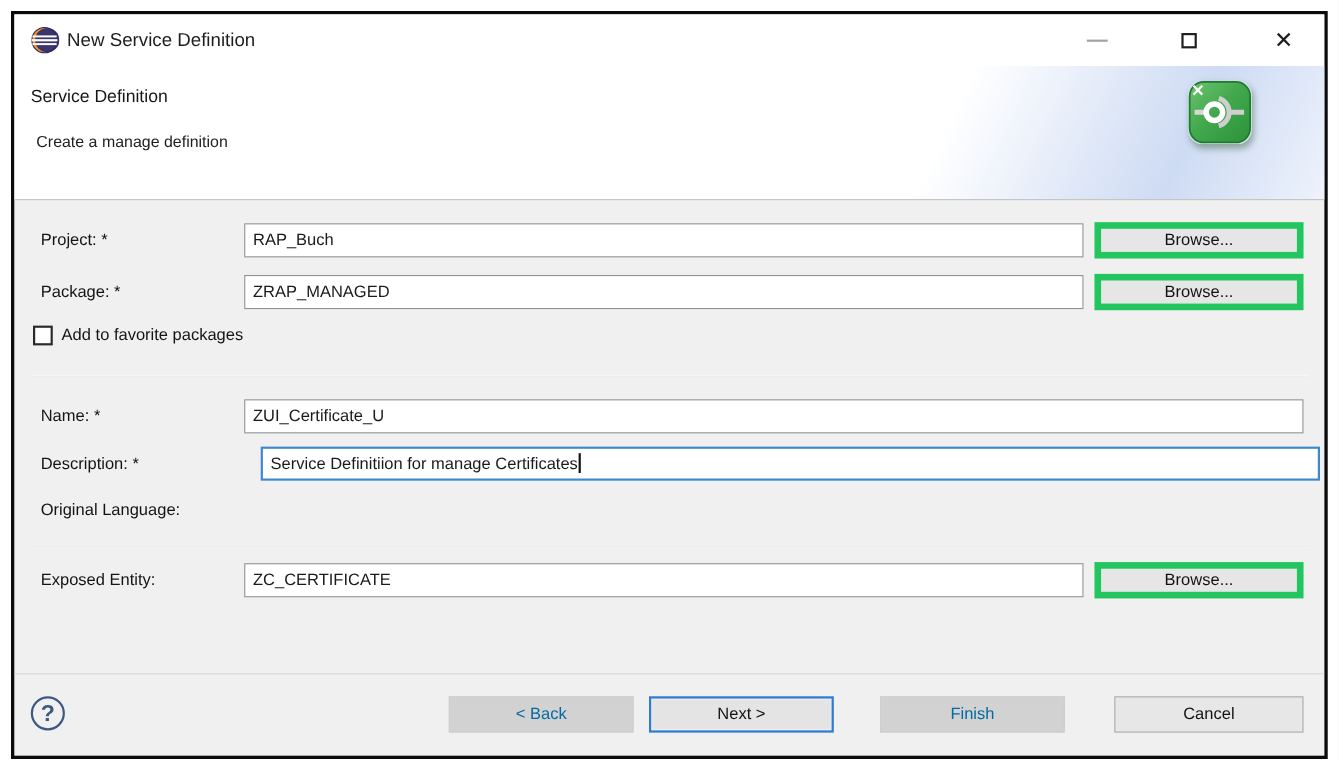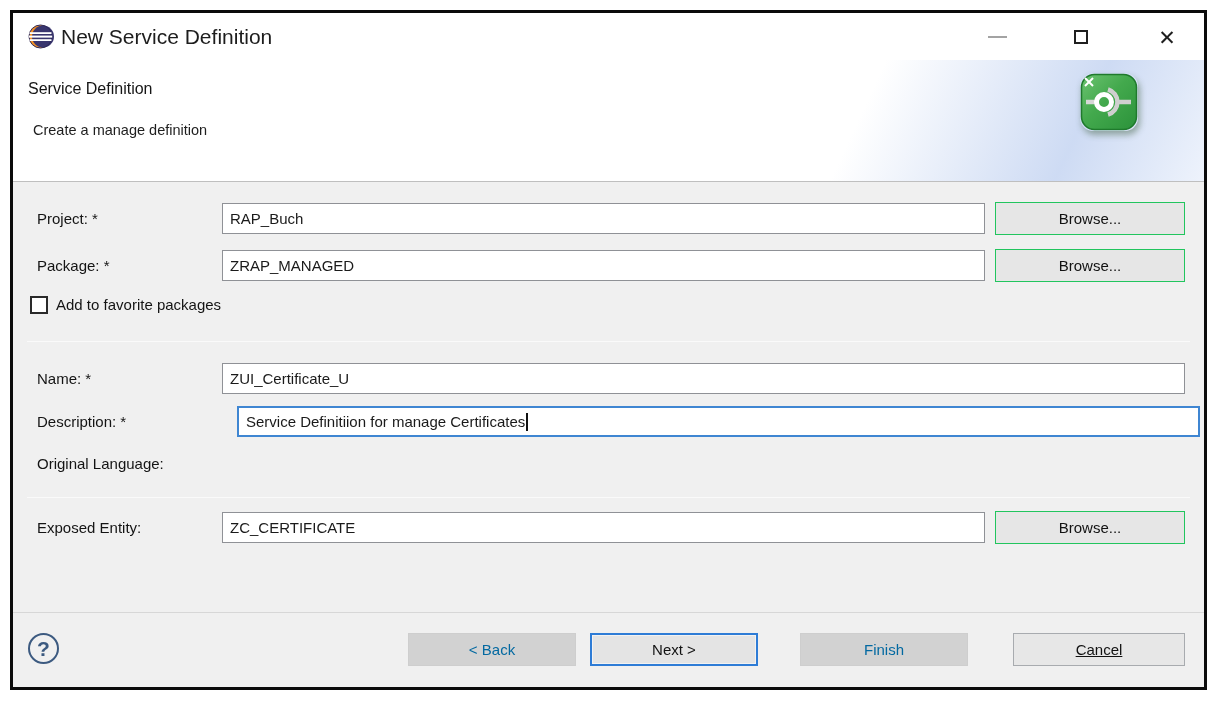--- a/index.html
+++ b/index.html
@@ -13,21 +13,21 @@
     position:absolute; left:10px; top:10px; width:1197px; height:680px;
     border:3px solid #0b0b0b; background:#f0f0f0; overflow:hidden;
   }
   
   .titlebar {
     position:absolute; left:0; top:0; width:100%; height:47px; background:#ffffff;
   }
   .app-icon { position:absolute; left:14px; top:10px; width:27px; height:27px; }
   .titlebar-text {
     position:absolute; left:48px; top:0; height:47px; line-height:47px;
-    font-size:21px; color:#1d1d1d;
+    font-size:17px; color:#1d1d1d;
   }
   .winbtn { position:absolute; top:2px; width:44px; height:44px; display:flex; align-items:center; justify-content:center; cursor:default; }
   .winbtn.min   { left:962px; }
   .winbtn.max   { left:1046px; }
   .winbtn.close { left:1132px; }
   .min-glyph { width:19px; height:2px; background:#a3a3a3; }
   .max-glyph { width:14px; height:14px; border:2px solid #1f1f1f; background:transparent; }
   .close-glyph { font-size:21px; color:#1f1f1f; line-height:1; }
   
   .banner {
@@ -53,21 +53,21 @@
   }
   .textfield {
     position:absolute; height:31px; background:#ffffff; border:1px solid #8f9196;
     font-size:15px; line-height:29px; padding:0 7px; white-space:nowrap; overflow:hidden;
   }
   .textfield.focused { border:2px solid #3f86d2; line-height:27px; }
   .textfield.disabled { background:#efefef; border:1px solid #b7b7b7; color:#9b9b9b; }
   .caret { display:inline-block; width:0; height:18px; border-left:2px solid #111; vertical-align:-4px; margin-left:1px; }
   .btn {
     position:absolute; height:33px; font-size:15px; color:#121212;
-    background:#e6e6e6; border:1px solid #22c55e;
+    background:#e6e6e6; border:6px solid #22c55e;
     display:flex; align-items:center; justify-content:center; cursor:default;
     font-family:"Liberation Sans", sans-serif;
   }
   .btn.browse { width:190px; left:982px; }
   .checkbox {
     position:absolute; left:17px; top:283px; width:18px; height:18px;
     background:#ffffff; border:2px solid #2a2a2a;
   }
   .checkbox-label {
     position:absolute; left:43px; top:282px; font-size:15px; line-height:20px; color:#141414;
@@ -79,21 +79,21 @@
     position:absolute; left:15px; top:620px; width:31px; height:31px; border-radius:50%;
     border:2.5px solid #3c5a80; color:#3c5a80; font-size:21px; font-weight:bold;
     display:flex; align-items:center; justify-content:center; background:transparent;
   }
   .btn.dialogbtn { top:620px; width:168px; }
   .btn.disabled { background:#d2d2d2; border:1px solid #cecece; color:#0369a1; }
   .btn.default-btn { border:2px solid #2e7cd6; background:#e4e4e4; box-shadow:inset 0 0 0 1px #f2f2f2;text-align:center; }
   .btn.back   { left:395px; }
   .btn.next   { left:577px; }
   .btn.finish { left:787px; }
-  .btn.cancel { left:1000px; width:172px; background:#e7e7e7; border:1px solid #a8abaf;text-decoration:underline; }
+  .btn.cancel { left:1000px; width:172px; background:#e7e7e7; border:1px solid #a8abaf; }
 </style>
 </head>
 <body>
 
 <div class="dialog">
 
   <div class="titlebar">
     <svg class="app-icon" viewBox="0 0 27 27">
       <circle cx="13.5" cy="13.5" r="11.5" fill="#f59123"></circle>
       <circle cx="16" cy="13.5" r="11" fill="#39356e"></circle>

